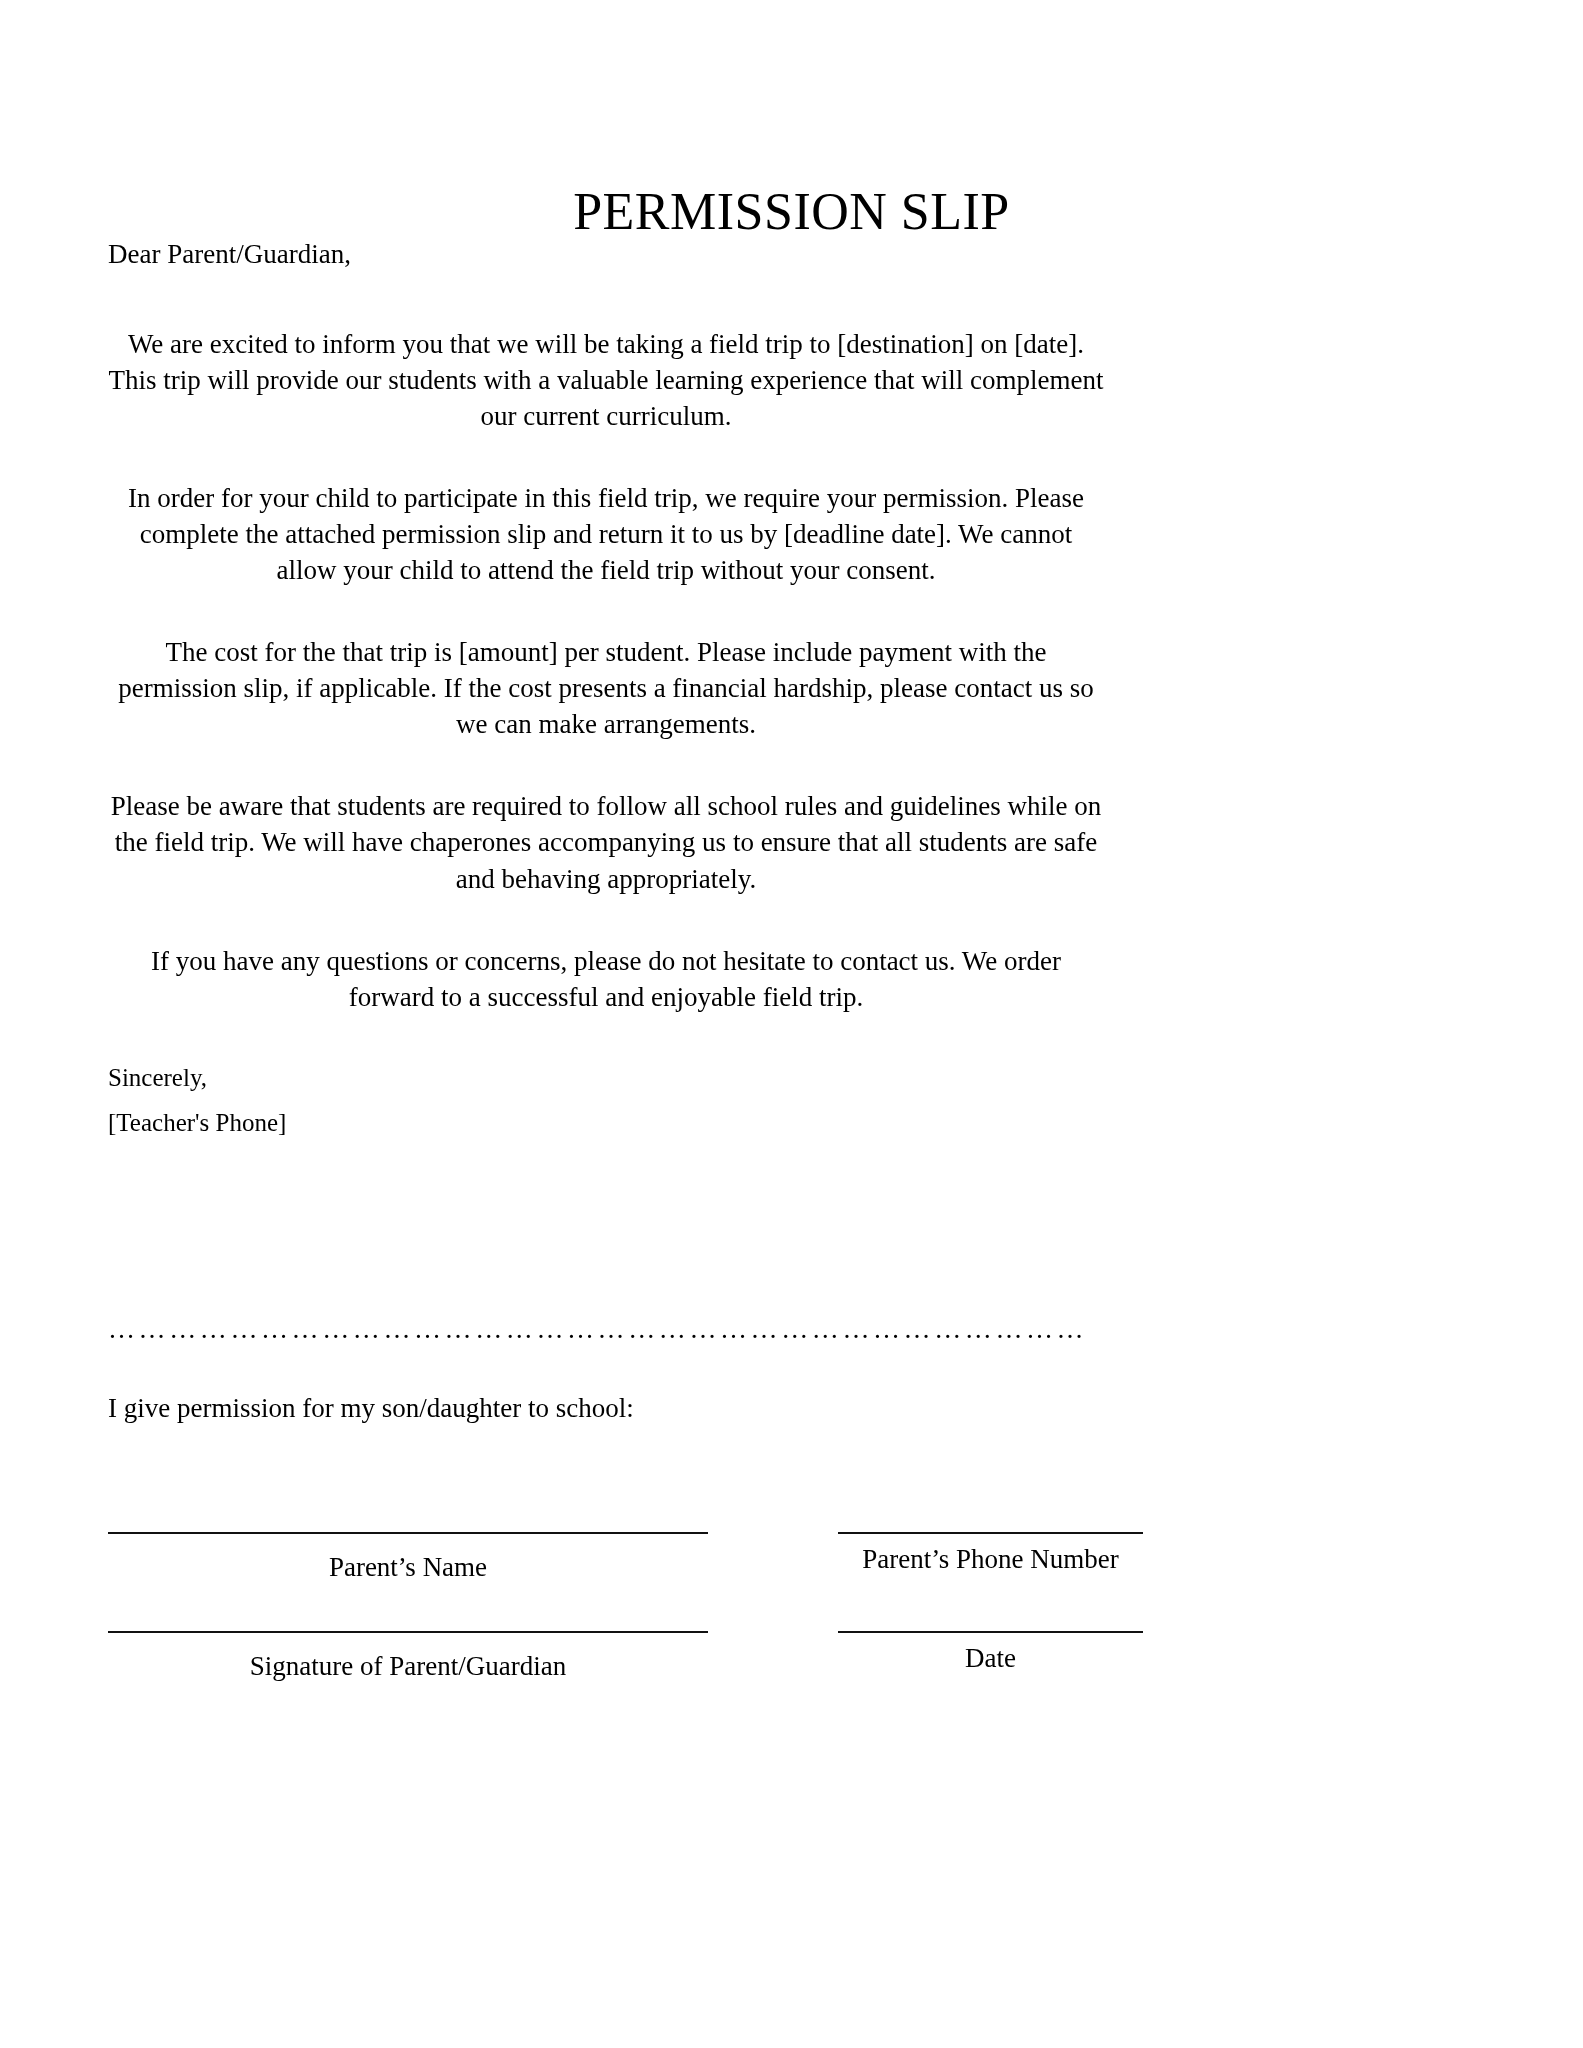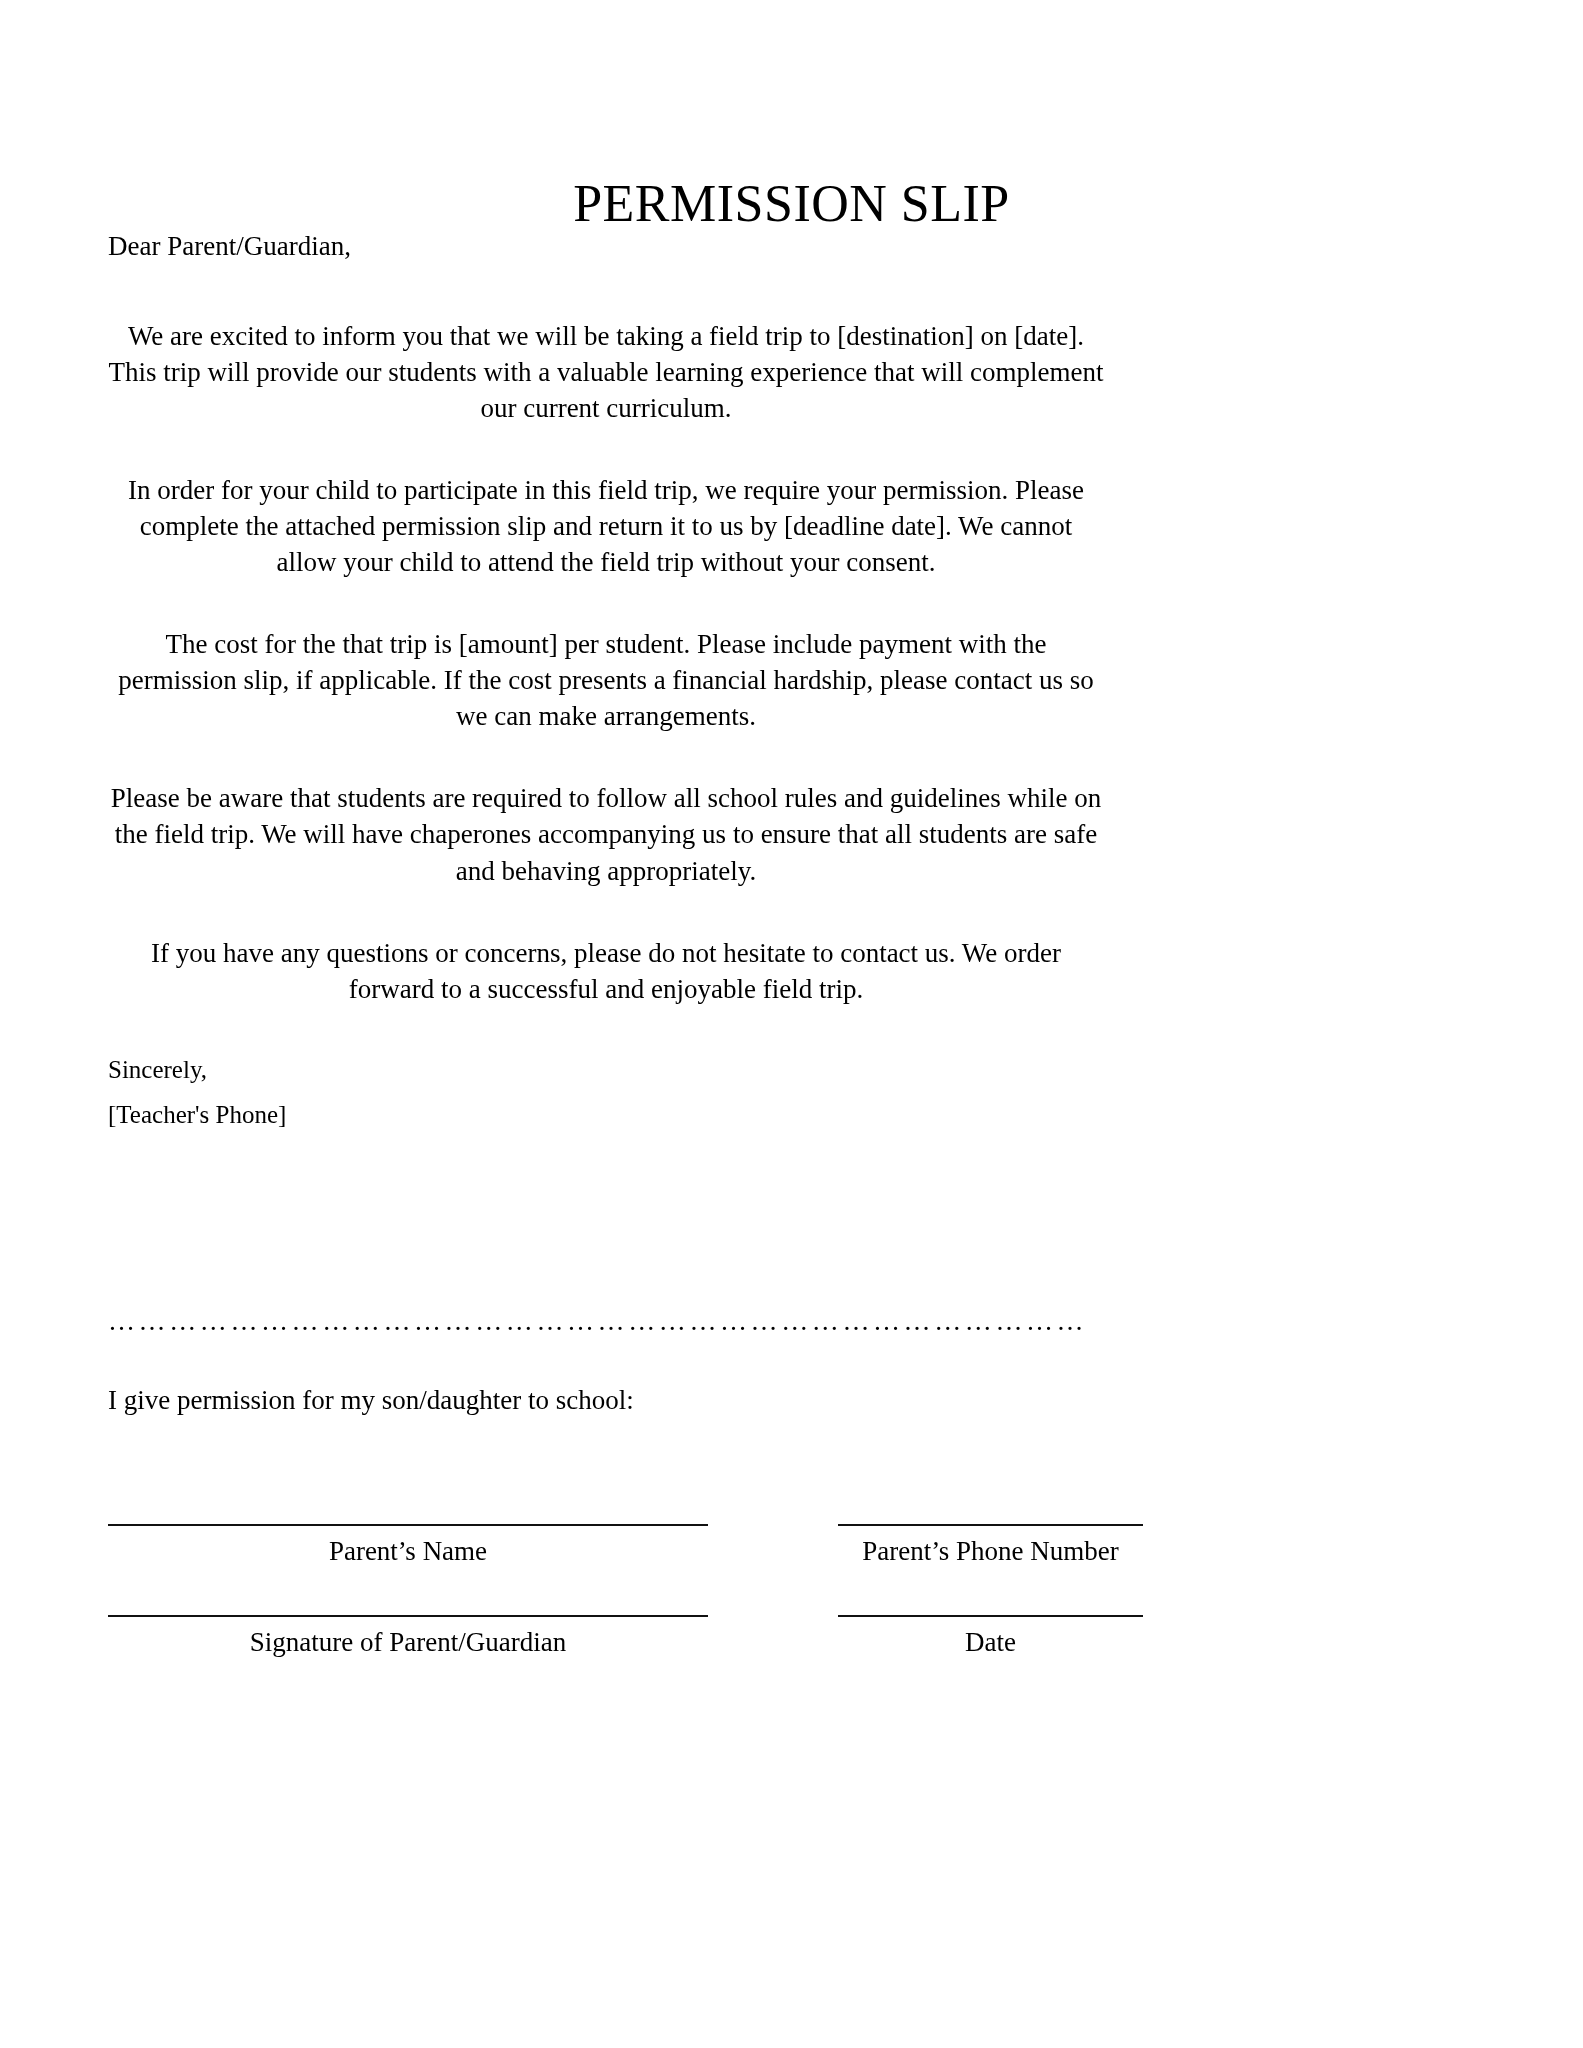--- a/index.html
+++ b/index.html
@@ -11,21 +11,21 @@
   body {
     font-family: "Liberation Serif", "DejaVu Serif", serif;
     color: #000000;
     -webkit-font-smoothing: antialiased;
   }
 
   .page {
     position: relative;
     width: 1583px;
     height: 1697px;
-    margin: 0 auto;
+    margin: 8px auto;
     background: #ffffff;
     overflow: hidden;
     box-sizing: border-box;
   }
 
   
   .doc-title {
     position: absolute;
     left: 0;
     top: 140px;
@@ -106,21 +106,21 @@
     width: 100%;
     margin-bottom: 46px;
   }
   .sig-row:last-child { margin-bottom: 0; }
 
   .sig-cell {
     display: flex;
     flex-direction: column;
     align-items: center;
   }
-  .sig-cell.left  { width: 600px; margin-right: 130px; }
+  .sig-cell.left  { width: 600px; margin-right: 130px; gap: 8px; }
   .sig-cell.right { width: 305px; }
 
   .sig-rule {
     width: 100%;
     height: 0;
     border-top: 2.5px solid #111;
     margin-bottom: 8px;
   }
   .sig-caption {
     font-size: 27px;

